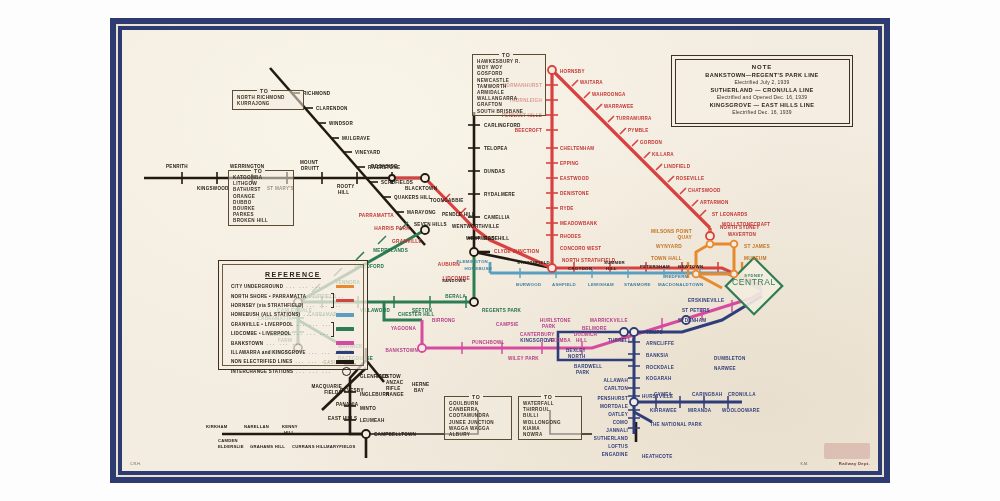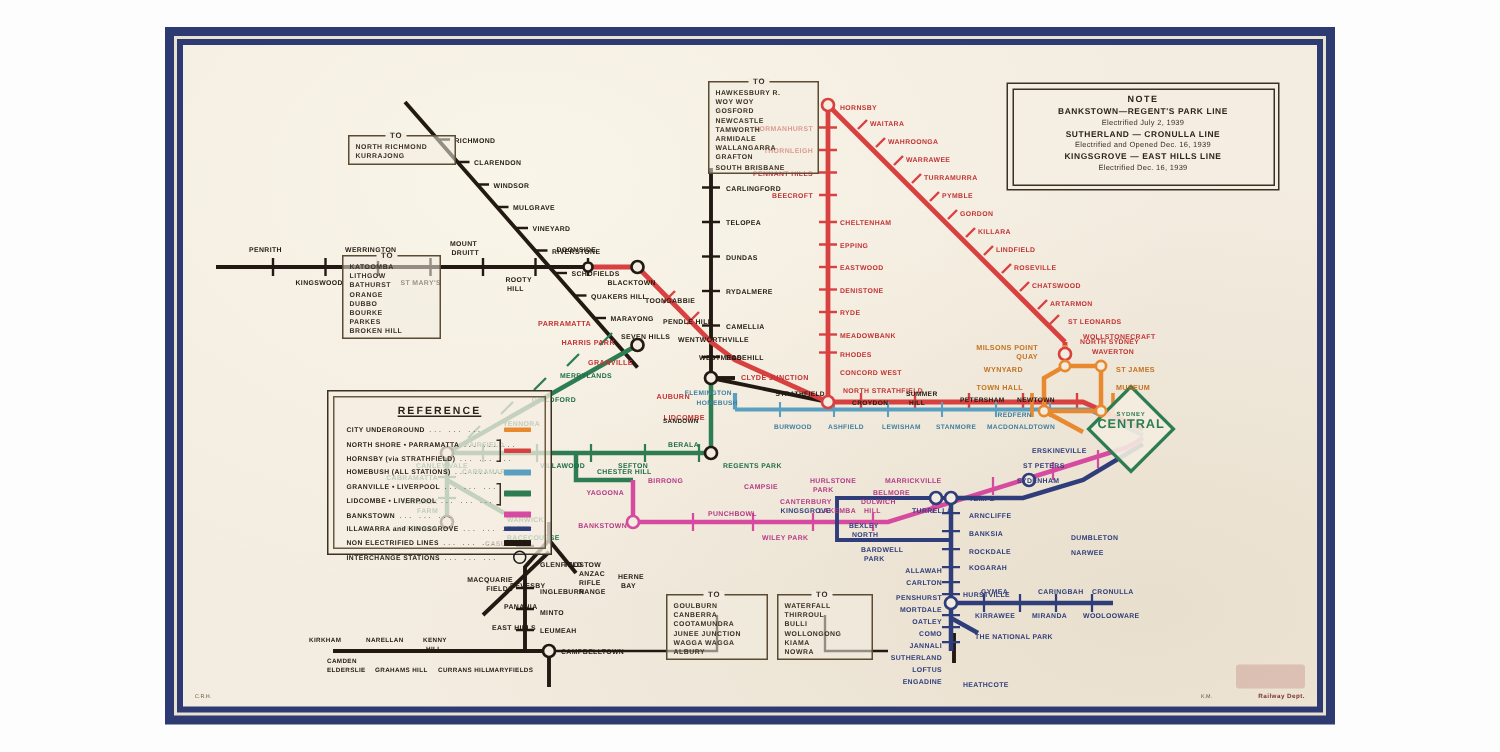--- a/index.html
+++ b/index.html
@@ -641,21 +641,21 @@
         <div class="boxline">THIRROUL</div>
         <div class="boxline">BULLI</div>
         <div class="boxline">WOLLONGONG</div>
         <div class="boxline">KIAMA</div>
         <div class="boxline">NOWRA</div>
       </div>
     </div>
 
     <div style="position:absolute;left:600px;top:243px;width:64px;text-align:center;pointer-events:none">
       <div style="font-size:4px;font-weight:bold;color:#2e7d52;letter-spacing:.5px">SYDNEY</div>
-      <div style="font-size:8.5px;font-weight:bold;color:#2e7d52;letter-spacing:.6px;margin-top:-1px">CENTRAL</div>
+      <div style="font-size:8.5px;font-weight:normal;color:#2e7d52;letter-spacing:.6px;margin-top:-1px">CENTRAL</div>
     </div>
 
     <div class="stamp"></div>
     <div class="credit">Railway Dept.</div>
     <div class="tinyl">C.R.H.</div>
     <div class="tinyr">K.M.</div>
   </div>
 </div>
 
 </body></html>

